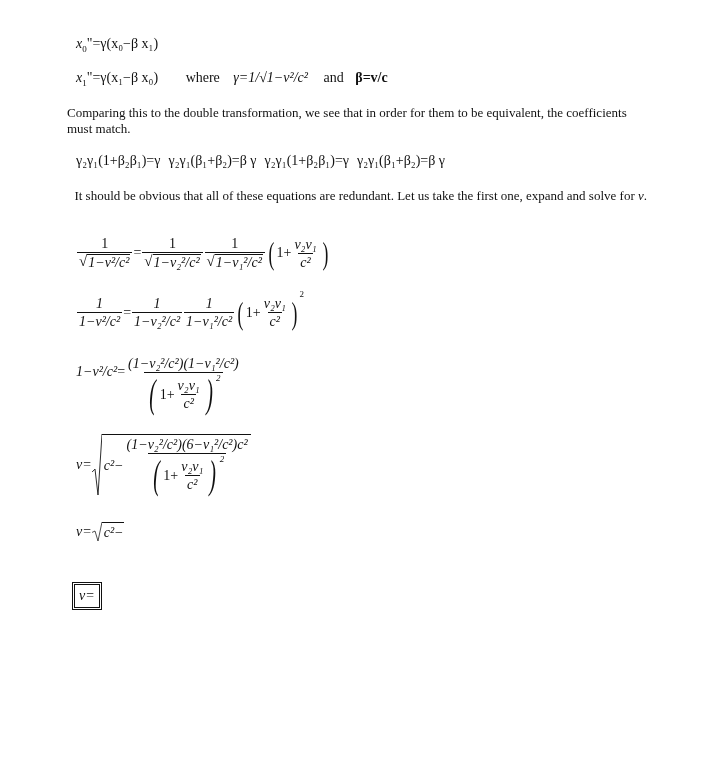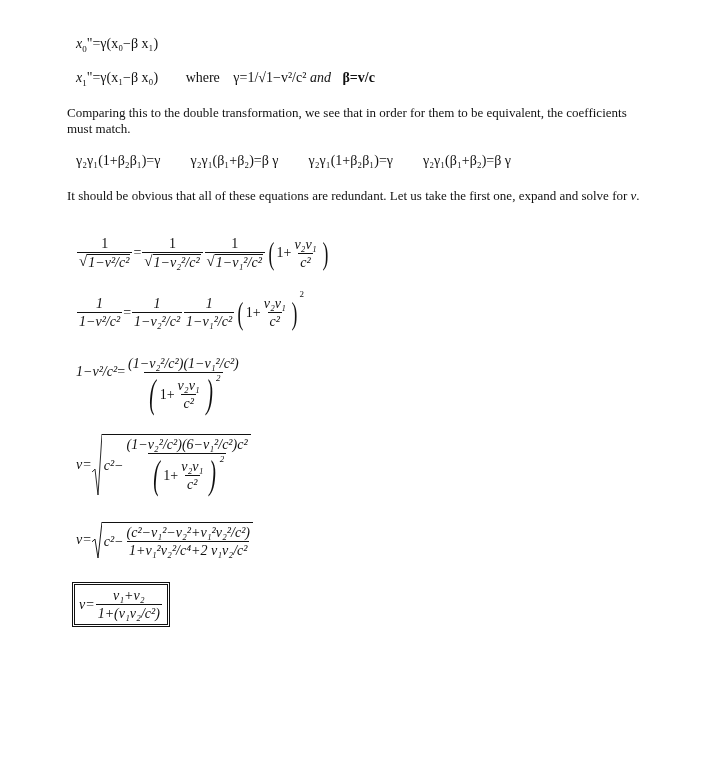--- a/index.html
+++ b/index.html
@@ -29,35 +29,35 @@
 </head>
 <body>
 
 <div class="abs m" style="left:76px; top:36px;">
   <span class="i">x</span><sub>0</sub><span>"</span><span>=γ(x₀−β x₁)</span>
 </div>
 
 <div class="abs m" style="left:76px; top:70px;">
   <span class="i">x</span><sub>1</sub><span>"</span><span>=γ(x₁−β x₀)</span>
   <span style="margin-left:24px;">where</span>
-  <span style="margin-left:10px;">γ=1/√1−v²/c²</span>
-  <span style="font-style:italic;">and</span>
+  <span style="margin-left:10px;font-style:italic;">γ=1/√1−v²/c²</span>
+  <span style="margin-left:12px;">and</span>
   <span style="margin-left:8px;font-weight:bold;">β=v/c</span>
 </div>
 
 <div class="abs para" style="left:67px; top:105px;">Comparing this to the double transformation, we see that in order for them to be equivalent, the coefficients must match.</div>
 
-<div class="abs m" style="left:76px; top:153px; display:flex; gap:30px;">
+<div class="abs m" style="left:76px; top:153px; display:flex; gap:8px;">
   <span>γ₂γ₁(1+β₂β₁)=γ</span>
   <span>γ₂γ₁(β₁+β₂)=β γ</span>
   <span>γ₂γ₁(1+β₂β₁)=γ</span>
   <span>γ₂γ₁(β₁+β₂)=β γ</span>
 </div>
 
-<div class="abs para" style="left:67px; top:188px;">
+<div class="abs para" style="left:67px; top:188px;text-align:right;">
   <span>It should be obvious that all of these equations are redundant. Let us take the first one, expand and solve for </span><span class="i">v</span><span>.</span>
 </div>
 
 <div class="abs m row" style="left:76px; top:236px;">
   <span class="frac">
     <span class="num">1</span>
     <span class="den"><span class="sqrt">
           <span class="rad">√</span>
           <span class="under i">1−v²/c²</span>
         </span></span>
@@ -158,29 +158,21 @@
 <div class="abs m row" style="left:76px; top:522px;">
   <span class="i">v=</span>
   <span class="bigsqrt">
     <span class="hook">
       <svg viewBox="0 0 10 40" preserveAspectRatio="none">
           <polyline points="0,22 3,19 6,40 10,0" fill="none" stroke="#111" stroke-width="1"></polyline>
         </svg>
     </span>
     <span class="under">
       <span class="i">c²−</span>
-      <span class="frac i">
-        <span class="num">(c²−v₁²−v₂²+v₁²v₂²/c²)</span>
-        <span class="den">1+v₁²v₂²/c⁴+2 v₁v₂/c²</span>
-      </span>
     </span>
   </span>
 </div>
 
 <div class="abs m boxed-outer" style="left:72px; top:582px;">
   <div class="boxed row">
     <span class="i">v=</span>
-    <span class="frac i">
-      <span class="num">v₁+v₂</span>
-      <span class="den">1+(v₁v₂/c²)</span>
-    </span>
   </div>
 </div>
 
 </body></html>

